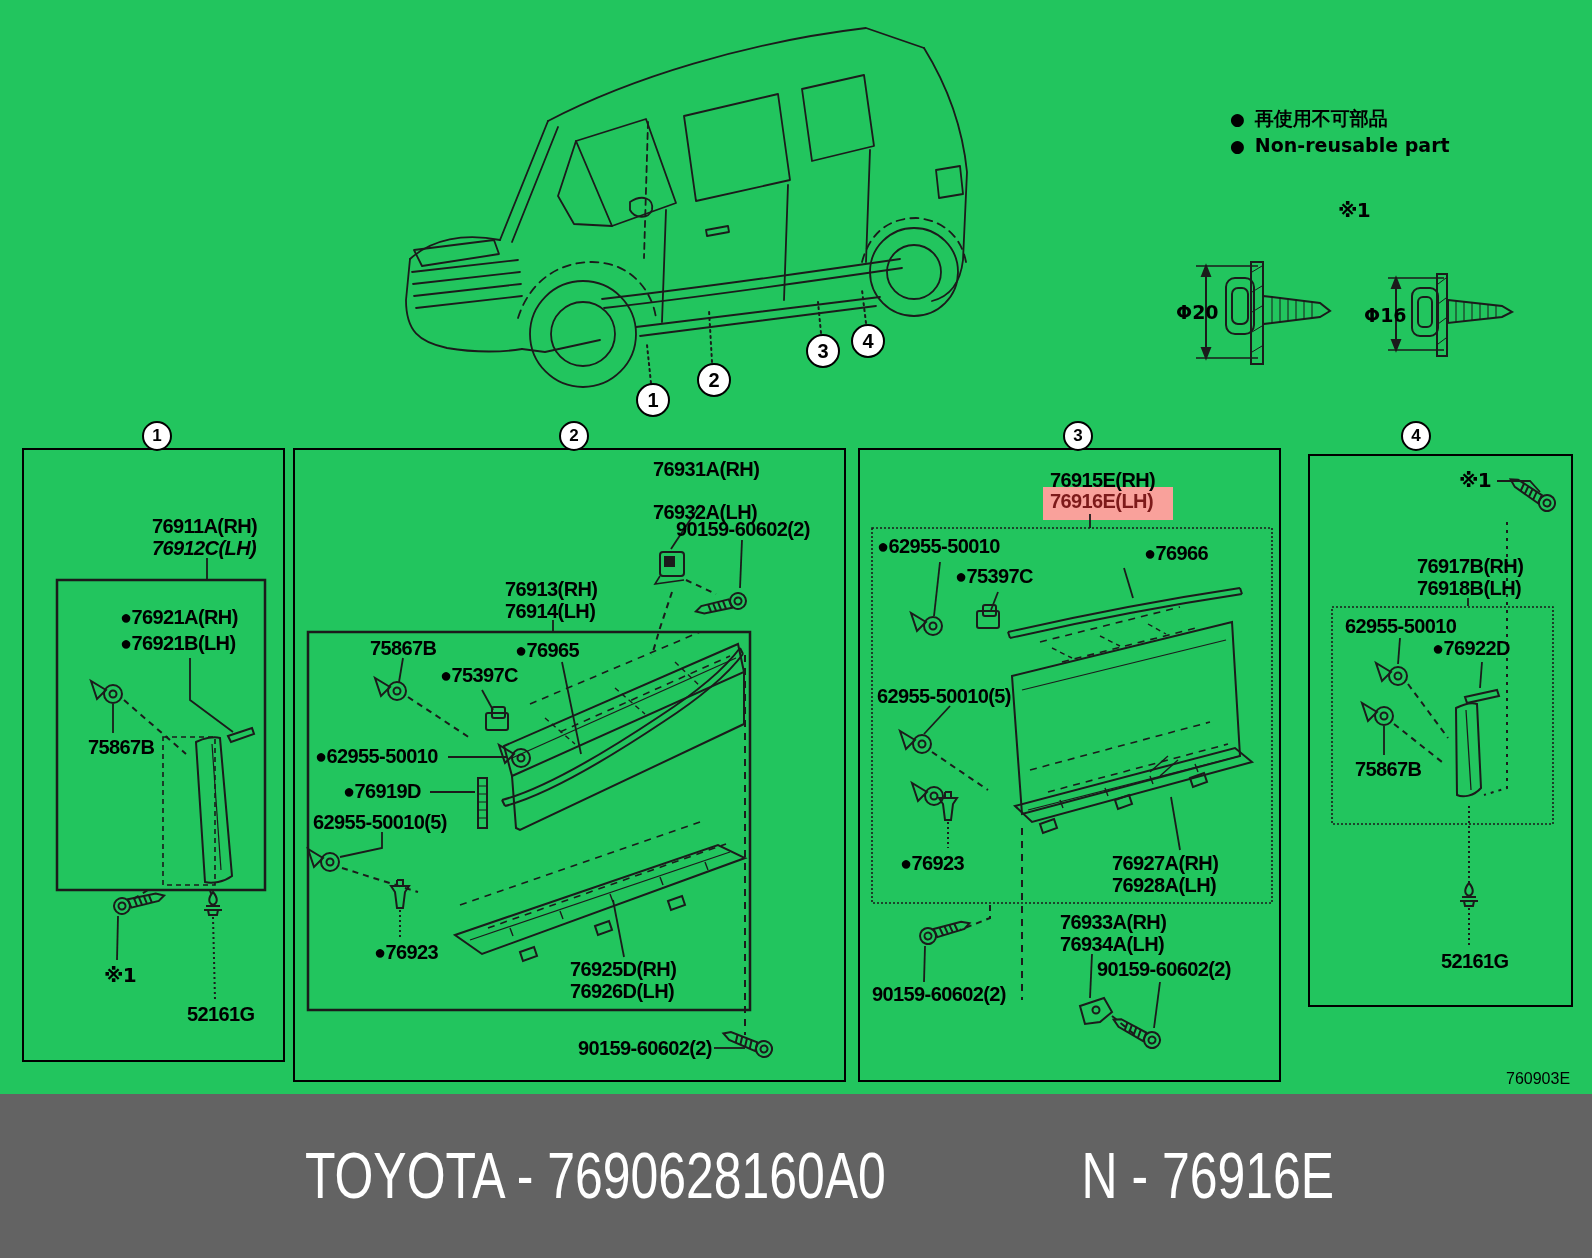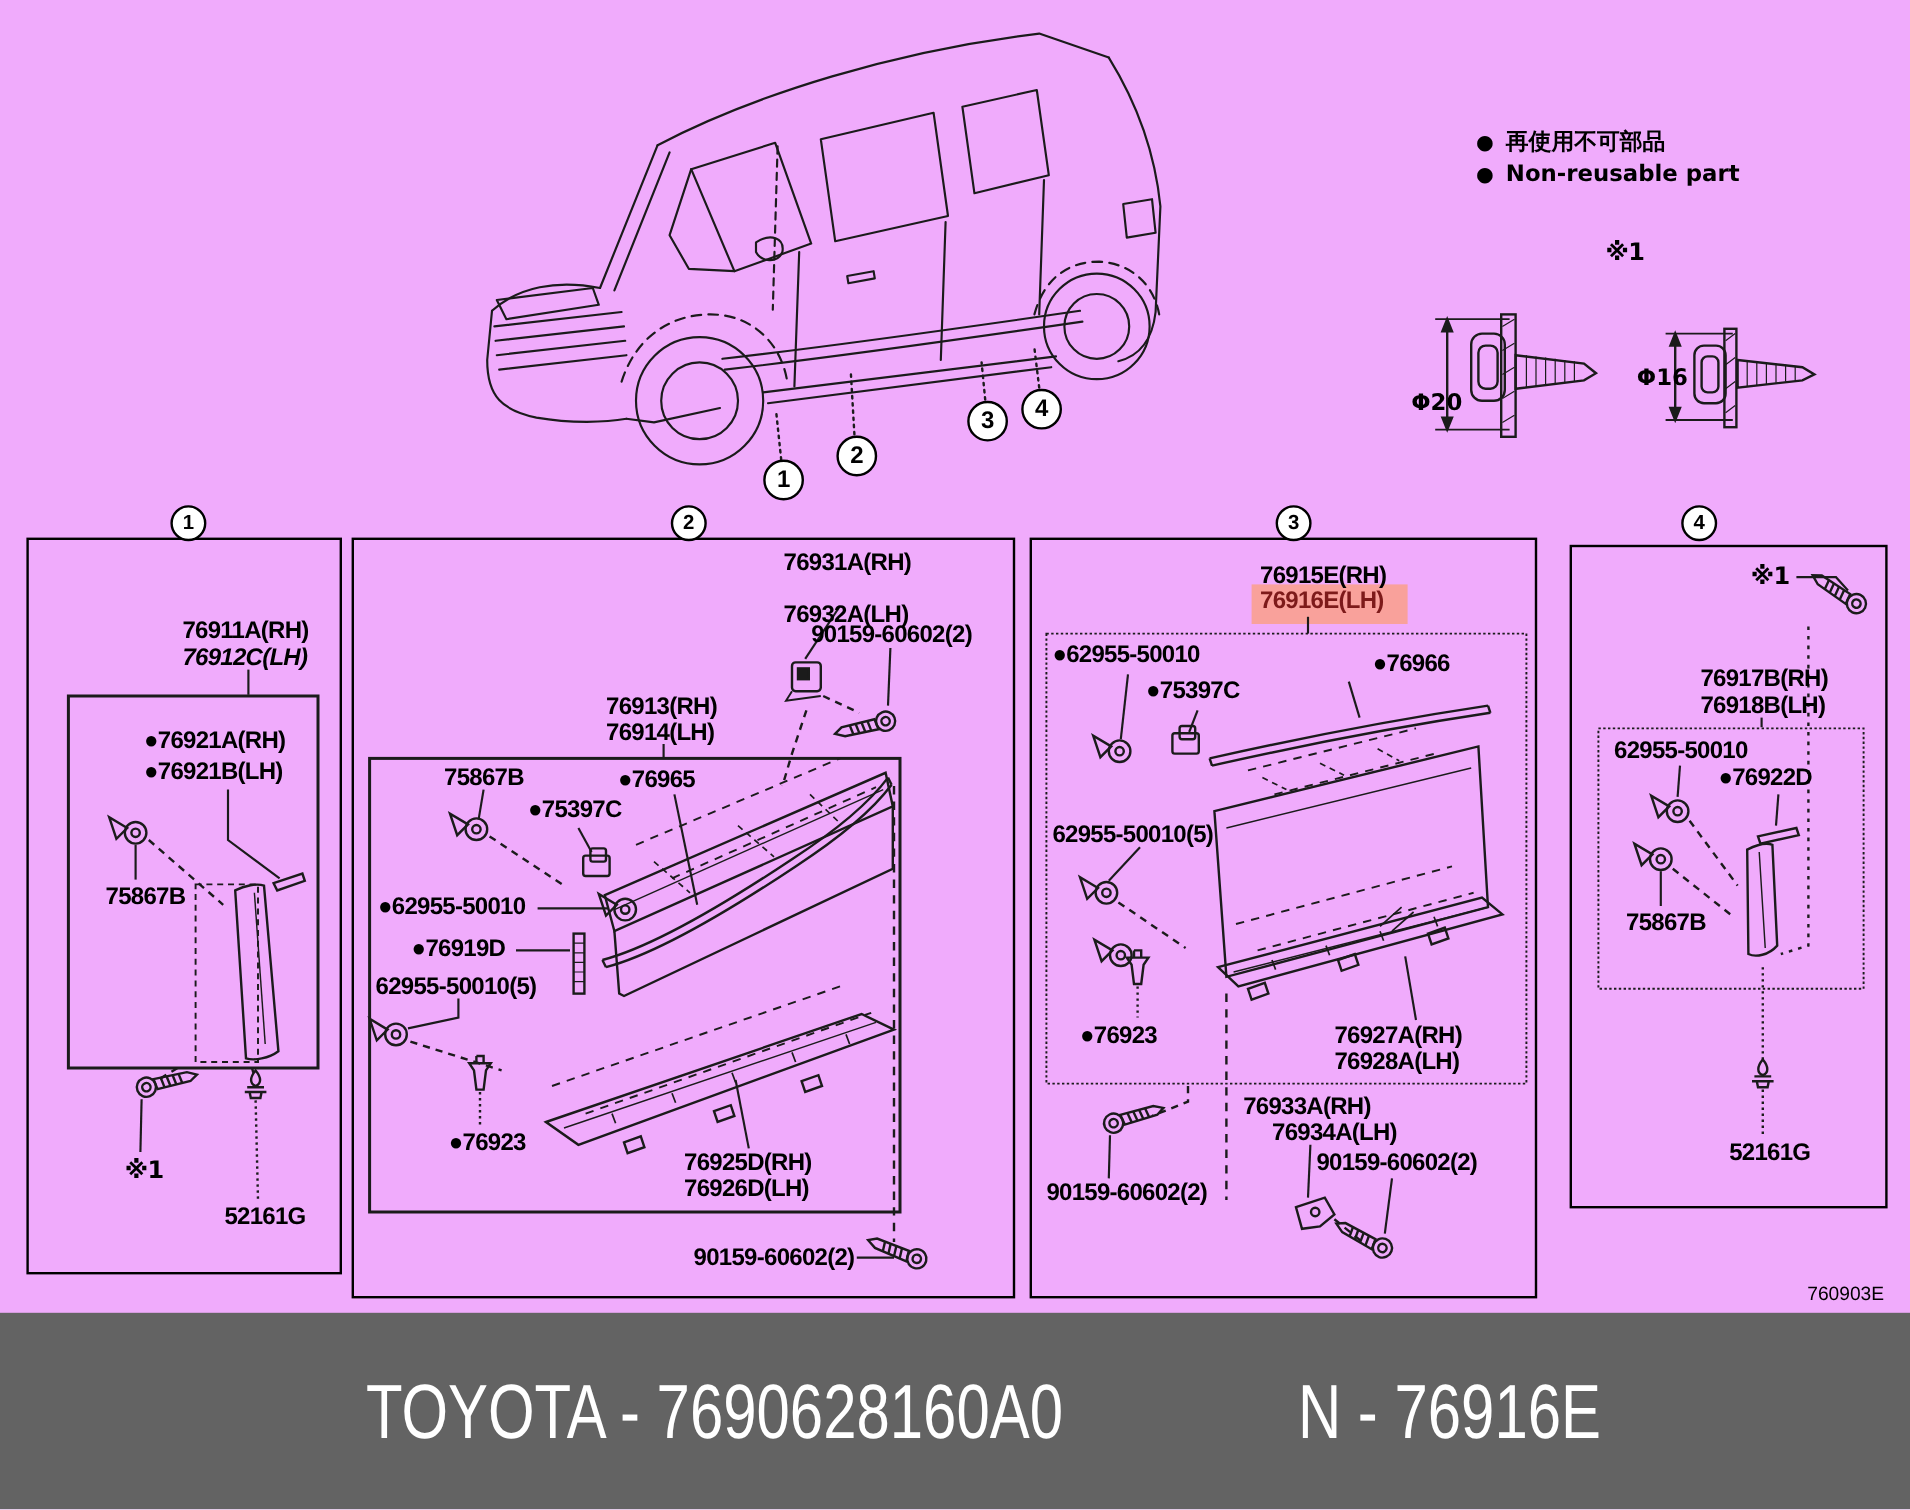--- a/index.html
+++ b/index.html
@@ -1,16 +1,16 @@
 <!DOCTYPE html>
 <html><head>
 <meta charset="utf-8">
 <style>
   html,body{margin:0;padding:0;background:#fff;}
-  #page{position:relative;width:1592px;height:1258px;background:#f0abfc;overflow:hidden;
+  #page{position:relative;width:1592px;height:1258px;background:#22c55e;overflow:hidden;
         font-family:"Liberation Sans",sans-serif;color:#000;}
   .pn{position:absolute;font:bold 20px/20px "Liberation Sans",sans-serif;letter-spacing:-0.6px;
       white-space:nowrap;z-index:5;}
   .ref{font-family:"DejaVu Sans",sans-serif;}
   .pn-hl{color:#7d1a1a;}
   .hl-rect{position:absolute;left:1043px;top:487px;width:130px;height:33px;background:#f9a19b;z-index:1;}
   .panel{position:absolute;border:2.5px solid #000;z-index:2;}
   #panel-1{left:22px;top:448px;width:259px;height:610px;}
   #panel-2{left:293px;top:448px;width:549px;height:630px;}
   #panel-3{left:858px;top:448px;width:419px;height:630px;}
@@ -244,21 +244,21 @@
   </svg>
 
   <div class="legend-row" style="left:1230px;top:106px;">
     <span class="b">●</span><span>再使用不可部品</span>
   </div>
   <div class="legend-row" style="left:1230px;top:133px;">
     <span class="b">●</span><span>Non-reusable part</span>
   </div>
 
   <div class="pn ref" style="left:1338px;top:200px;">※1</div>
-  <div class="phi" style="left:1176px;top:301px;margin-top:24px;">Φ20</div>
+  <div class="phi" style="left:1176px;top:301px;">Φ20</div>
   <div class="phi" style="left:1364px;top:304px;">Φ16</div>
 
   <div class="cnum van" style="left:636px;top:383px;">1</div>
   <div class="cnum van" style="left:697px;top:363px;">2</div>
   <div class="cnum van" style="left:806px;top:334px;">3</div>
   <div class="cnum van" style="left:851px;top:324px;">4</div>
 
   <div class="panel" id="panel-1"></div>
   <div class="panel" id="panel-2"></div>
   <div class="panel" id="panel-3"></div>
@@ -295,21 +295,21 @@
 
   <div class="pn" style="left:1050px;top:470px;">76915E(RH)</div>
   <div class="pn pn-hl" style="left:1050px;top:491px;">76916E(LH)</div>
   <div class="pn" style="left:877px;top:536px;">●62955-50010</div>
   <div class="pn" style="left:955px;top:566px;">●75397C</div>
   <div class="pn" style="left:1144px;top:543px;">●76966</div>
   <div class="pn" style="left:877px;top:686px;">62955-50010(5)</div>
   <div class="pn" style="left:900px;top:853px;">●76923</div>
   <div class="pn" style="left:1112px;top:853px;">76927A(RH)</div>
   <div class="pn" style="left:1112px;top:875px;">76928A(LH)</div>
-  <div class="pn" style="left:1036px;top:912px;">76933A(RH)</div>
+  <div class="pn" style="left:1060px;top:912px;">76933A(RH)</div>
   <div class="pn" style="left:1060px;top:934px;">76934A(LH)</div>
   <div class="pn" style="left:872px;top:984px;">90159-60602(2)</div>
   <div class="pn" style="left:1097px;top:959px;">90159-60602(2)</div>
 
   <div class="pn ref" style="left:1459px;top:470px;">※1</div>
   <div class="pn" style="left:1417px;top:556px;">76917B(RH)</div>
   <div class="pn" style="left:1417px;top:578px;">76918B(LH)</div>
   <div class="pn" style="left:1345px;top:616px;">62955-50010</div>
   <div class="pn" style="left:1432px;top:638px;">●76922D</div>
   <div class="pn" style="left:1355px;top:759px;">75867B</div>

